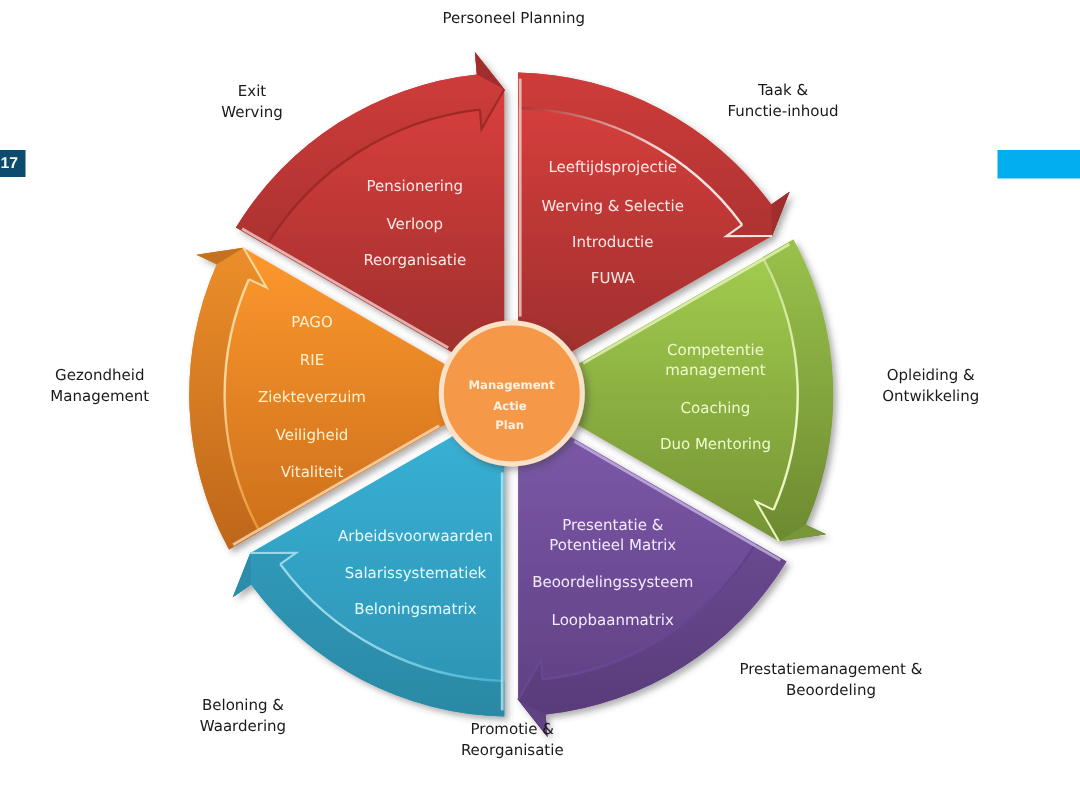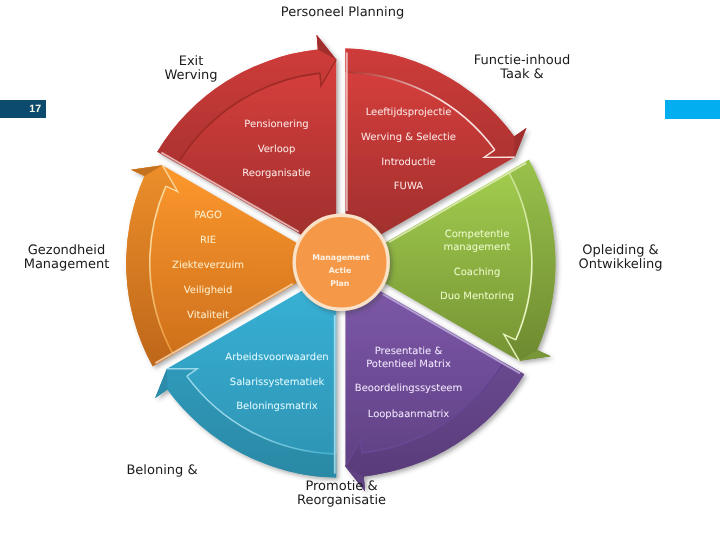--- a/index.html
+++ b/index.html
@@ -1,23 +1,23 @@
 <!DOCTYPE html>
 <html><head>
 <meta charset="utf-8">
 <style>
   html,body{margin:0;padding:0;background:#fff;}
   *{-webkit-font-smoothing:antialiased;text-rendering:geometricPrecision;}
   body{width:720px;height:540px;overflow:hidden;font-family:"DejaVu Sans",sans-serif;}
   #slide{position:relative;width:720px;height:540px;background:#fff;}
   svg#wheel{position:absolute;left:0;top:0;width:720px;height:540px;display:block;}
-  .badge{position:absolute;left:0;top:99.8px;width:46px;height:18.6px;background:#0c4a6e;}
+  .badge{position:absolute;left:0;top:99.8px;width:17px;height:18.6px;background:#0c4a6e;}
   .badge span{display:block;text-align:right;padding-right:5px;line-height:18.6px;color:#f3fbe8;font-size:10.5px;font-weight:bold;font-family:"Liberation Sans",sans-serif;}
   .bluebar{position:absolute;left:665px;top:99.8px;width:55px;height:18.8px;background:#02AEF0;}
-  .olabel{position:absolute;text-align:center;color:#1a1a1a;font-size:13px;line-height:14.2px;white-space:nowrap;}
+  .olabel{position:absolute;text-align:center;color:#1a1a1a;font-size:10px;line-height:14.2px;white-space:nowrap;}
   .it{font-size:10px;font-family:"DejaVu Sans",sans-serif;}
   .ct{font-size:7.8px;fill:#fbf0e2;font-family:"DejaVu Sans",sans-serif;font-weight:bold;}
 </style>
 </head>
 <body>
 
 <div id="slide">
  <div class="badge">
       <span>17</span>
     </div>
@@ -196,35 +196,40 @@
    <text x="341.0" y="259.6" text-anchor="middle" class="ct">Management</text>
    <text x="340.0" y="273.3" text-anchor="middle" class="ct">Actie</text>
    <text x="339.8" y="286.3" text-anchor="middle" class="ct">Plan</text>
   </g>
  </svg>
 
   <div class="olabel" style="left:232.5px;top:6px;width:220px">
       <div>Personeel Planning</div>
     </div>
   <div class="olabel" style="left:412px;top:53.5px;width:220px">
+      <div>Taak &amp;</div>
       <div>Functie-inhoud</div>
-      <div>Taak &amp;</div>
     </div>
   <div class="olabel" style="left:510.5px;top:243.5px;width:220px">
       <div>Opleiding &amp;</div>
       <div>Ontwikkeling</div>
     </div>
+  <div class="olabel" style="left:444px;top:439.5px;width:220px">
+      <div>Prestatiemanagement &amp;</div>
+      <div>Beoordeling</div>
+    </div>
   <div class="olabel" style="left:231.5px;top:480px;width:220px">
       <div>Promotie &amp;</div>
       <div>Reorganisatie</div>
     </div>
   <div class="olabel" style="left:52px;top:464px;width:220px">
       <div>Beloning &amp;</div>
+      <div>Waardering</div>
     </div>
   <div class="olabel" style="left:-43.5px;top:243.5px;width:220px">
       <div>Gezondheid</div>
       <div>Management</div>
     </div>
-  <div class="olabel" style="left:81px;top:54.5px;width:220px">
+  <div class="olabel" style="left:58px;top:54.5px;width:220px">
       <div>Exit</div>
       <div>Werving</div>
     </div>
 </div>
 
 </body></html>

